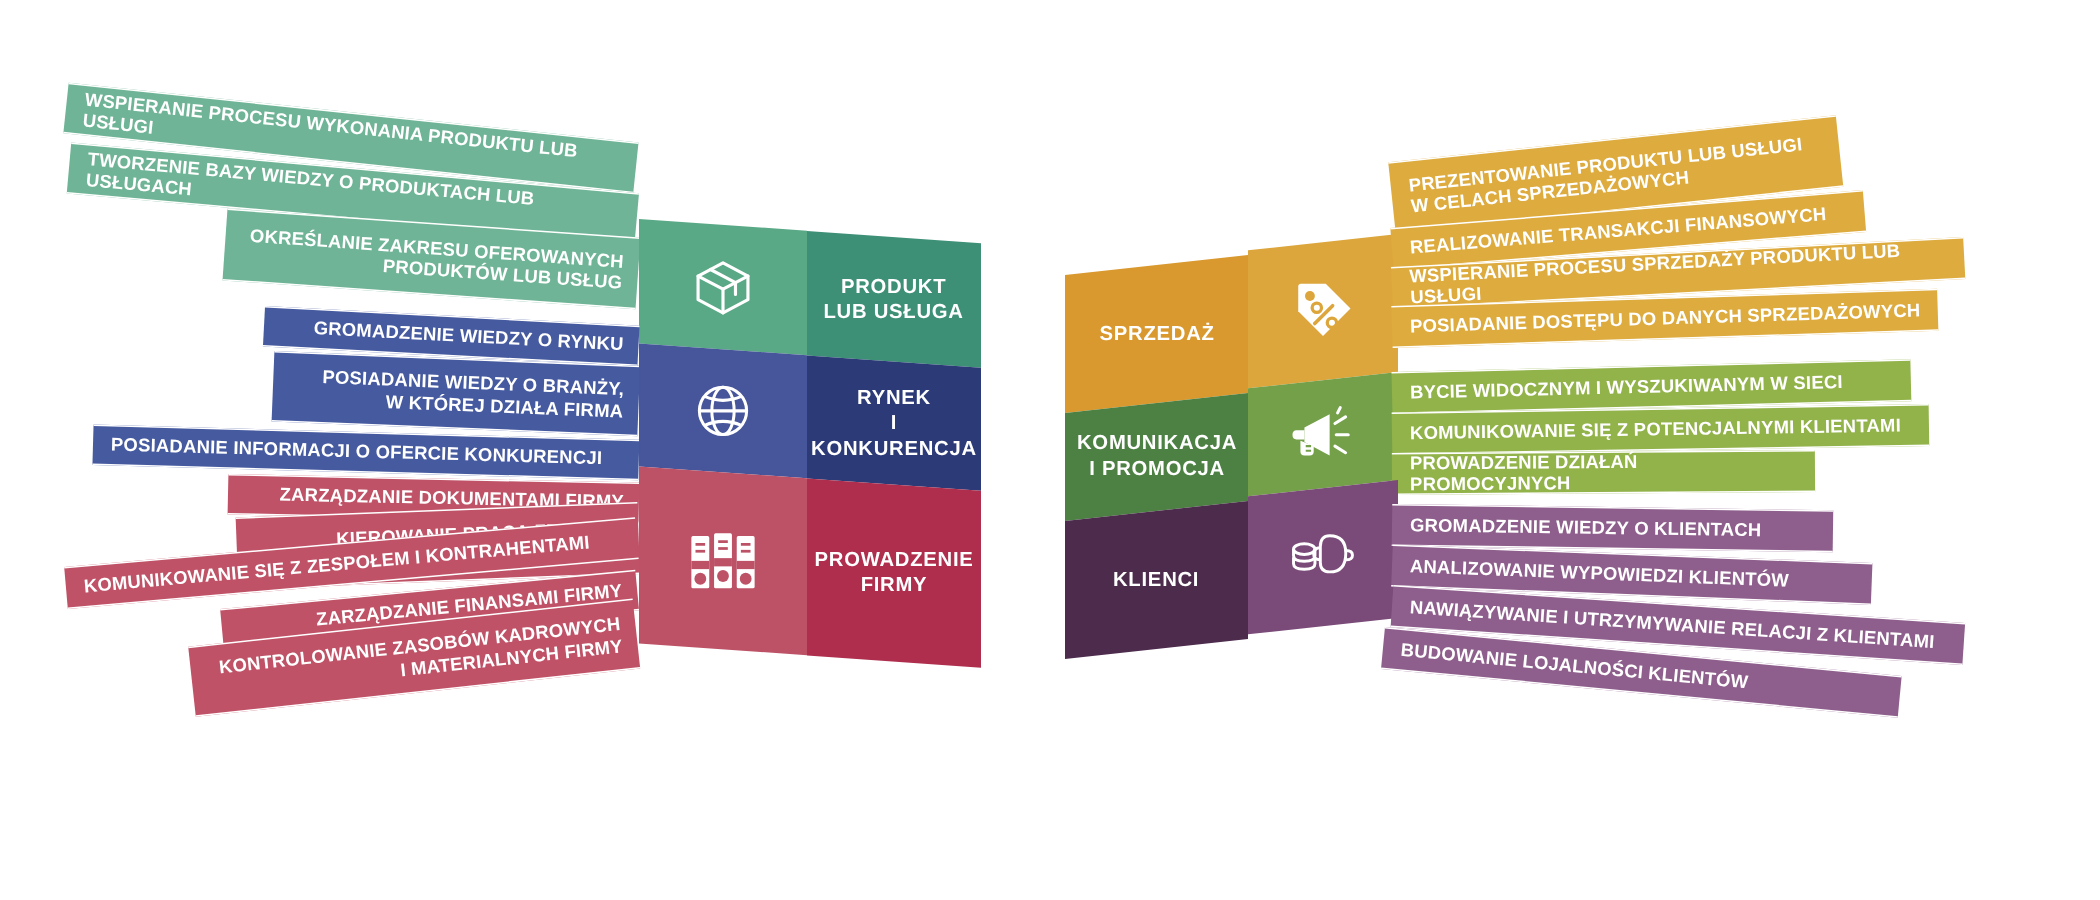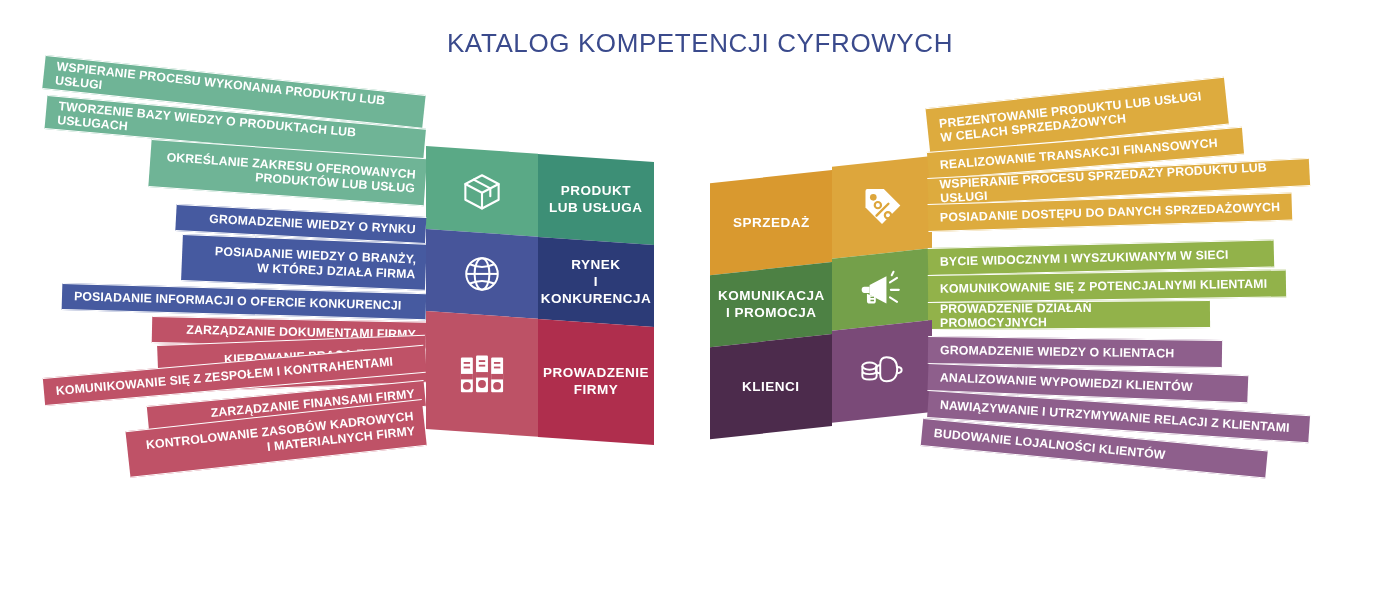--- a/index.html
+++ b/index.html
@@ -55,21 +55,20 @@
   .bar.lt{justify-content:flex-start;text-align:left;}
 
   
   #footer{position:absolute;left:0;top:528px;width:1400px;height:60px;}
 </style>
 </head>
 <body>
 
 <div class="stage">
 
-  <div id="page-title">KATALOG KOMPETENCJI CYFROWYCH</div>
 
   <div class="cluster">
 
     <div class="bar lt" style="left:44px;top:55px;width:382px;height:34px;background:#6fb496;transform:rotate(6.0deg);transform-origin:left center;">WSPIERANIE PROCESU WYKONANIA PRODUKTU LUB USŁUGI</div>
     <div class="bar lt" style="left:46px;top:95px;width:380px;height:34px;background:#6fb496;transform:rotate(5.1deg);transform-origin:left center;">TWORZENIE BAZY WIEDZY O PRODUKTACH LUB USŁUGACH</div>
     <div class="bar rt" style="left:150px;top:139px;width:276px;height:48px;background:#6fb496;transform:rotate(4.0deg);transform-origin:left center;">OKREŚLANIE ZAKRESU OFEROWANYCH
 PRODUKTÓW LUB USŁUG</div>
 
     <div class="blk blk-icon" style="left:426px;top:146px;width:112px;height:83px;background:#5aa986;transform:skewY(4.0deg);transform-origin:left top;">
       <svg width="42" height="42" viewBox="0 0 48 48" fill="none" stroke="#ffffff" stroke-width="2.4" stroke-linejoin="round" stroke-linecap="round" style="transform:skewY(-4.0deg);">

